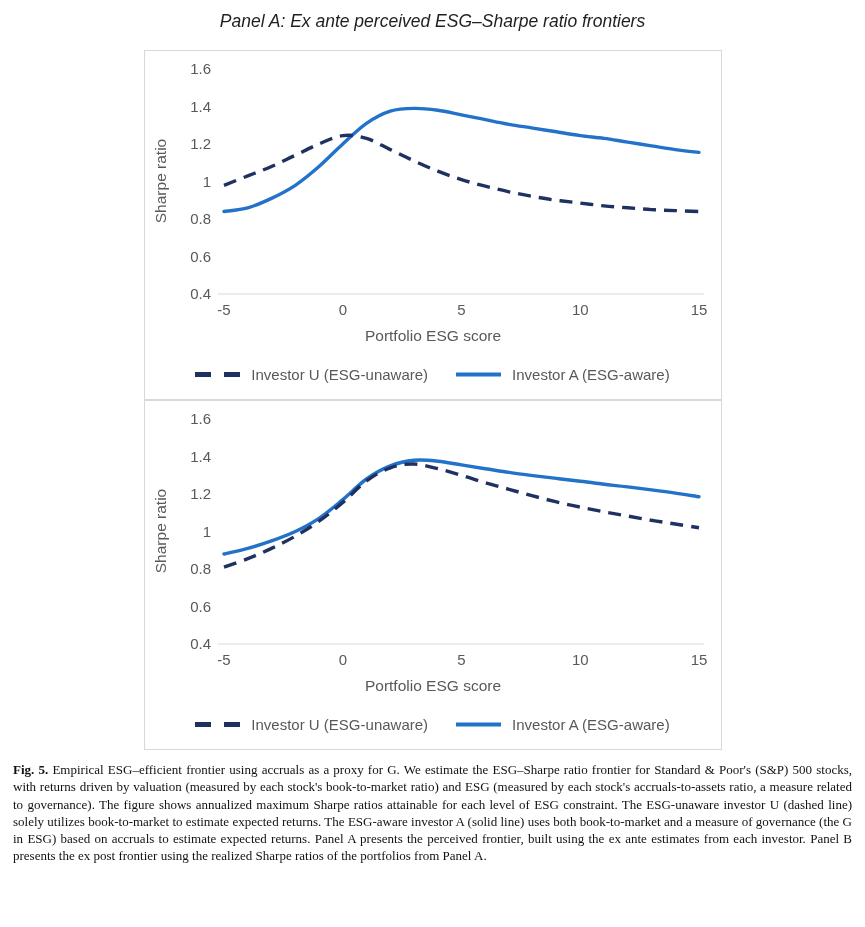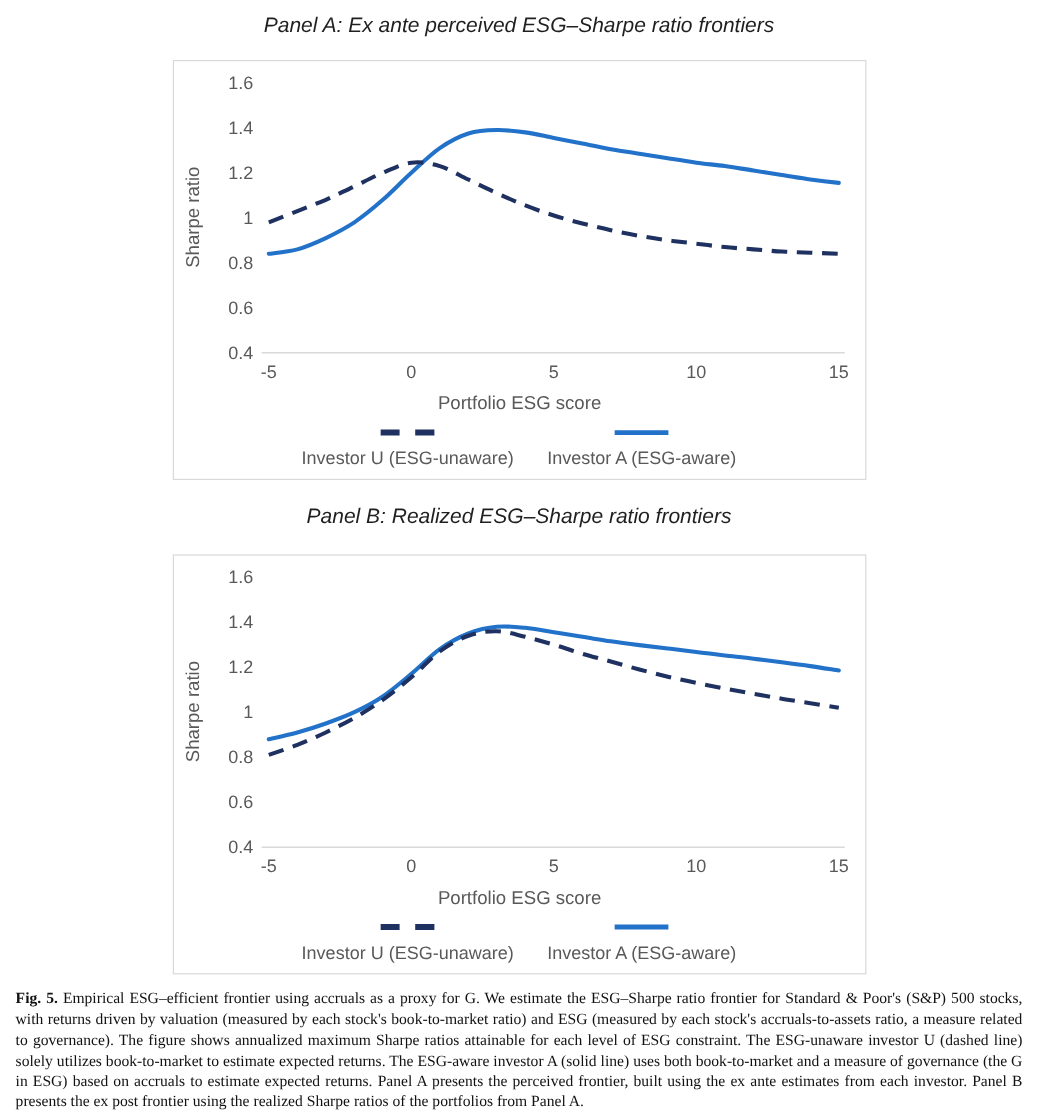--- a/index.html
+++ b/index.html
@@ -39,21 +39,20 @@
     justify-content:center;
     align-items:center;
     gap:28px;
   }
   .legend-item{
     display:flex;
     align-items:center;
     gap:10px;
     font-size:15px;
     color:#595959;
-    flex-direction:column;
   }
   .legend-item svg{display:block;}
   .caption{
     margin:11px 13px 0 13px;
     font-family:"Liberation Serif",serif;
     font-size:13px;
     line-height:17.3px;
     color:#111;
     text-align:justify;
   }
@@ -97,21 +96,20 @@
       </div>
       <div class="legend-item">
         <svg width="46" height="7">
           <line x1="0" y1="3.5" x2="45" y2="3.5" stroke-width="4" stroke="#2272c9"></line>
         </svg>
         <span>Investor A (ESG-aware)</span>
       </div>
     </div>
   </div>
 
-  <div class="panel-title second">Panel B: Realized ESG–Sharpe ratio frontiers</div>
 
   <div class="chart-box">
     <div class="chart-holder">
         <svg width="576" height="300" viewBox="0 0 576 300">
           <line class="axisline" x1="73.0" y1="243.0" x2="559.0" y2="243.0"></line>
           <text class="tick" text-anchor="end" x="66" y="248.0">0.4</text>
           <text class="tick" text-anchor="end" x="66" y="210.5">0.6</text>
           <text class="tick" text-anchor="end" x="66" y="173.0">0.8</text>
           <text class="tick" text-anchor="end" x="66" y="135.5">1</text>
           <text class="tick" text-anchor="end" x="66" y="98.0">1.2</text>

